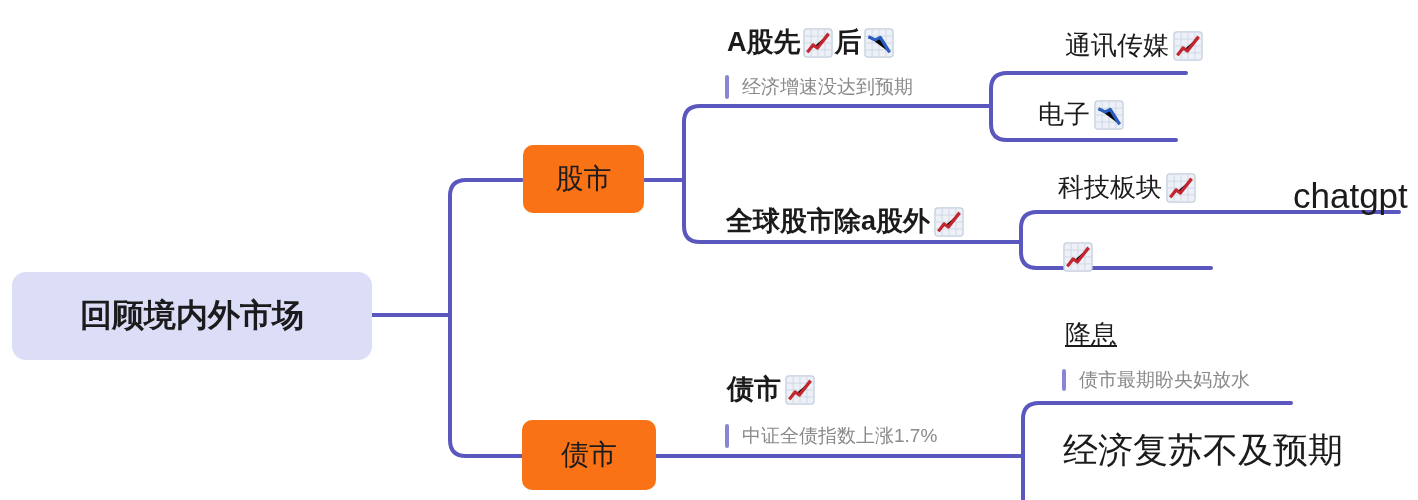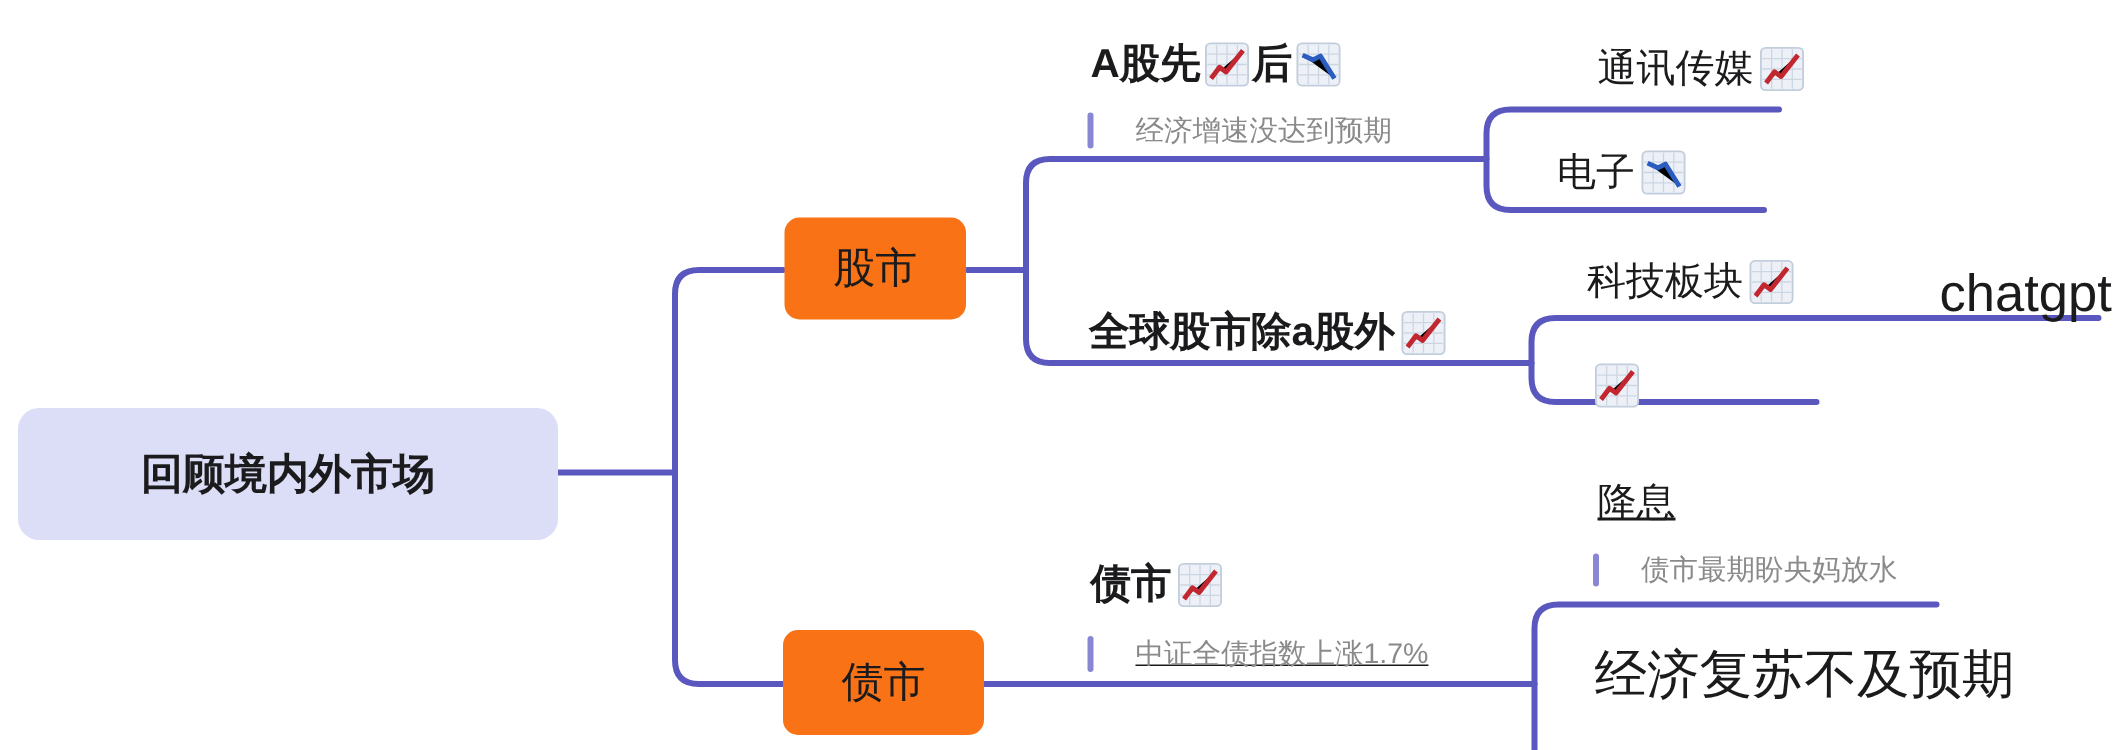--- a/index.html
+++ b/index.html
@@ -5,31 +5,31 @@
   html,body { margin:0; padding:0; background:#ffffff; }
   .canvas {
     position:relative; width:1418px; height:500px; background:#ffffff;
     font-family:"Liberation Sans", sans-serif; overflow:hidden; color:#1b1b1d;
   }
   .connectors { position:absolute; left:0; top:0; width:1418px; height:500px; }
   .topic-box {
     position:absolute; display:flex; align-items:center; justify-content:center;
     box-sizing:border-box; white-space:nowrap;
   }
-  .root-box { background:#dcddf6; border-radius:14px; font-weight:bold; font-size:28px; }
+  .root-box { background:#dcddf6; border-radius:14px; font-weight:bold; font-size:32px; }
   .branch-box { background:#f97316; border-radius:10px; font-size:28px; }
   .label {
     position:absolute; display:flex; align-items:center;
     font-size:26px; color:#1b1b1d; white-space:nowrap; line-height:1.15;
   }
   .label.bold { font-weight:bold; font-size:27px; }
   .label.big { font-size:35px; }
   .note { position:absolute; display:flex; align-items:center; }
   .note-bar { width:4px; height:24px; background:#8987d4; border-radius:2px; flex:0 0 auto; }
-  .note-text { font-size:19px; color:#8a8a8a; white-space:nowrap; margin-left:28px; }
+  .note-text { font-size:19px; color:#8a8a8a; white-space:nowrap; margin-left:13px; }
   .emoji { width:30px; height:30px; margin:1px 2px 0 4px; flex:0 0 auto; }
   .emoji.mid { margin:1px 2px 0 2px; }
 </style>
 </head>
 <body>
 
 <div class="canvas">
 
   <svg class="connectors" viewBox="0 0 1418 500" fill="none" stroke="#5a57be" stroke-width="4" stroke-linecap="round">
 
@@ -130,21 +130,21 @@
   </div>
 
   <div class="label bold" style="left:727px; top:374px;">
     <span>债市</span>
     <svg class="emoji" viewBox="0 0 24 24">
       <rect x="0.75" y="0.75" width="22.5" height="22.5" rx="2.5" fill="#edf1f7" stroke="#c3cedd" stroke-width="1"></rect>
       <path d="M1.5 6.5 H22.5 M1.5 12 H22.5 M1.5 17.5 H22.5 M6.5 1.5 V22.5 M12 1.5 V22.5 M17.5 1.5 V22.5" stroke="#ccd6e3" stroke-width="0.7"></path>
       <polyline points="3.5,19.5 8,13.5 11.5,16 20.5,4.5" stroke="#c2262e" stroke-width="2.6" stroke-linejoin="round"></polyline>
     </svg>
   </div>
-  <div class="note" style="left:725px; top:423px;text-decoration:underline;">
+  <div class="note" style="left:725px; top:423px;">
     <span class="note-bar"></span>
     <span class="note-text">中证全债指数上涨1.7%</span>
   </div>
 
   <div class="label" style="left:1065px; top:320px;text-decoration:underline;">
     <span>降息</span>
   </div>
   <div class="note" style="left:1062px; top:367px;text-align:center;">
     <span class="note-bar" style="height:22px;"></span>
     <span class="note-text">债市最期盼央妈放水</span>

